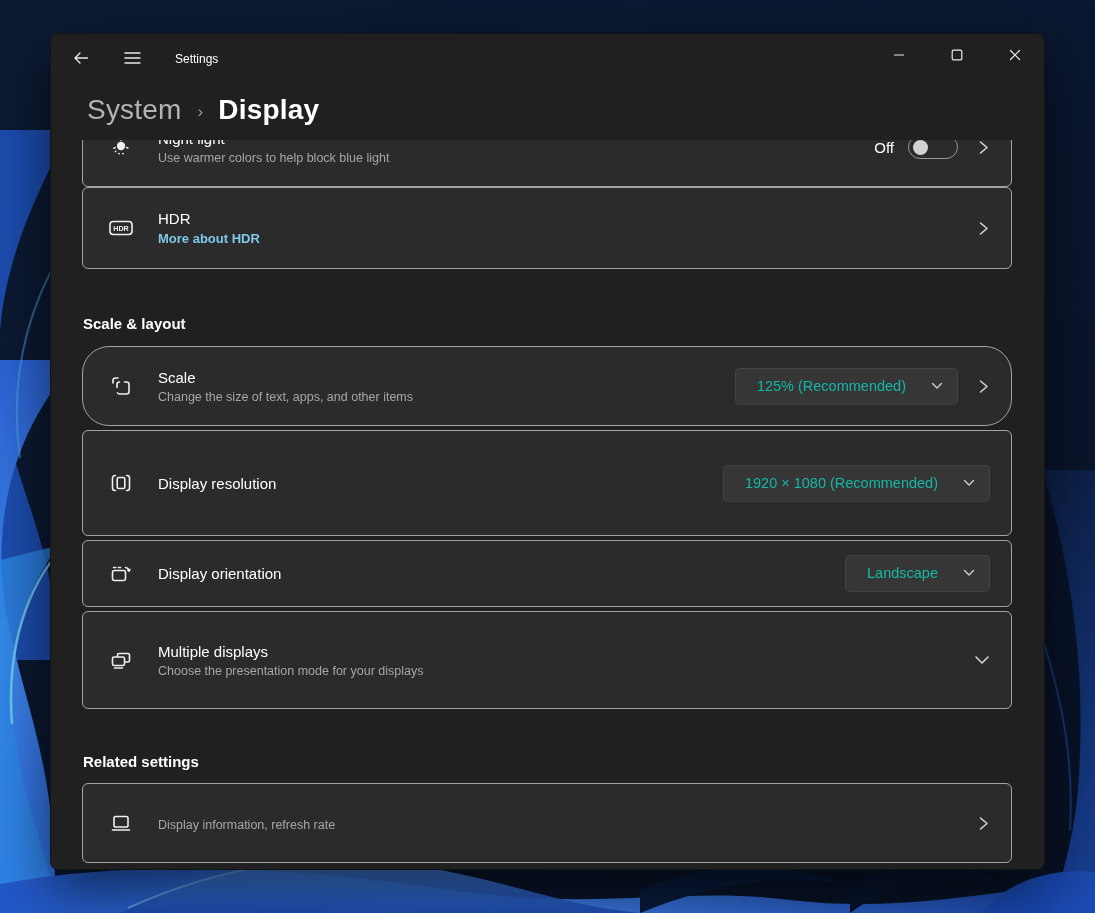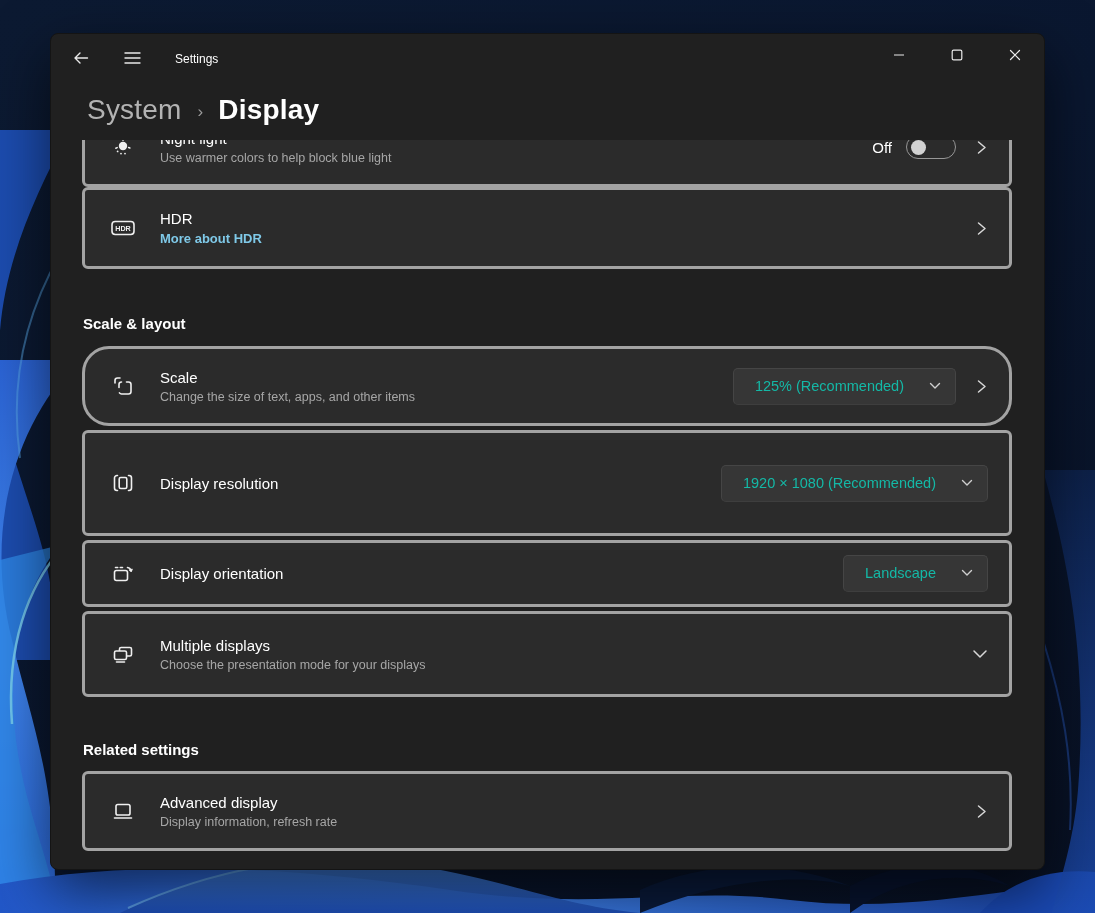--- a/index.html
+++ b/index.html
@@ -31,30 +31,30 @@
 
   
   .breadcrumb{position:absolute;top:60px;left:36px;display:flex;align-items:center;white-space:nowrap;}
   .crumb-parent{font-size:28px;color:#b3b3b3;font-weight:400;letter-spacing:.2px;}
   .crumb-sep{font-size:17px;color:#9b9b9b;margin:3px 15px 0 16px;}
   .crumb-current{font-size:28px;color:#ffffff;font-weight:600;letter-spacing:.2px;}
 
   
   .content{position:absolute;top:106px;left:31px;width:930px;bottom:0;overflow:hidden;}
   .card{
-    background:#2b2b2b;border:3px solid #a3a3a3;border-radius:6px;
+    background:#2b2b2b;border:1px solid #a3a3a3;border-radius:6px;
     display:flex;align-items:center;box-sizing:border-box;
     padding:0 21px 0 25px;
   }
   .card-nightlight{margin-top:-33px;height:80px;}
   .card-hdr{height:82px;}
   .card-scale{height:80px;border-radius:27px;}
   .card-resolution{margin-top:4px;height:106px;}
   .card-orientation{margin-top:4px;height:67px;}
-  .card-multidisplay{margin-top:4px;height:86px;}
+  .card-multidisplay{margin-top:4px;height:98px;}
   .card-advanced{height:80px;}
 
   .section-h{font-size:15px;font-weight:700;color:#ffffff;margin:46px 0 14px 1px;}
   .section-h.related{margin-top:44px;margin-bottom:13px;}
 
   .row-icon{width:26px;height:26px;margin-right:24px;flex:none;display:flex;align-items:center;justify-content:center;color:#e4e4e4;}
   .row-text{flex:1;min-width:0;}
   .row-title{font-size:15px;color:#ffffff;}
   .row-sub{font-size:12.5px;color:#a6a6a6;margin-top:4px;}
   .row-link{font-size:13px;color:#7fc9e8;font-weight:700;margin-top:4px;}
@@ -319,21 +319,20 @@
     <div class="section-h related">Related settings</div>
 
     <div class="card card-advanced">
       <div class="row-icon">
         <svg width="24" height="24" viewBox="0 0 24 24">
           <rect x="5" y="5.5" width="14" height="10.5" rx="1.8" fill="none" stroke="#efefef" stroke-width="1.6"></rect>
           <path d="M3.5,19 H20.5" stroke="#efefef" stroke-width="1.6" stroke-linecap="round"></path>
         </svg>
       </div>
       <div class="row-text">
-        <div class="row-title">Advanced display</div>
         <div class="row-sub">Display information, refresh rate</div>
       </div>
       <div class="row-right">
         <span class="chev">
           <svg width="13" height="15" viewBox="0 0 13 15">
             <path d="M3.5,2 L10,7.5 L3.5,13" fill="none" stroke="currentColor" stroke-width="1.5" stroke-linecap="round" stroke-linejoin="round"></path>
           </svg>
         </span>
       </div>
     </div>

